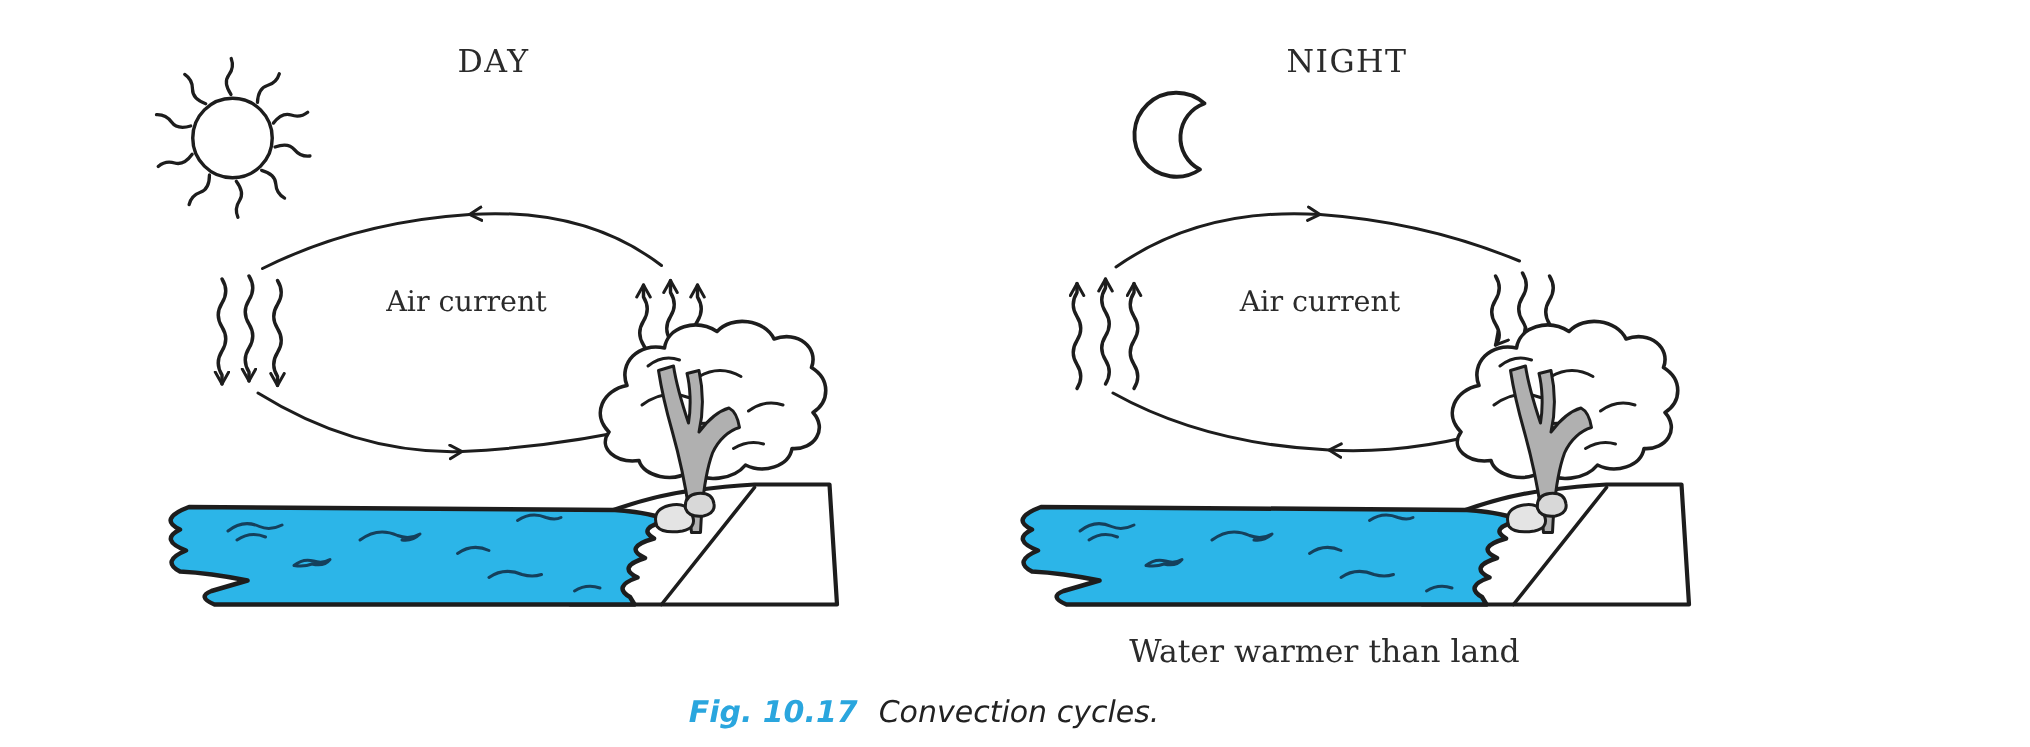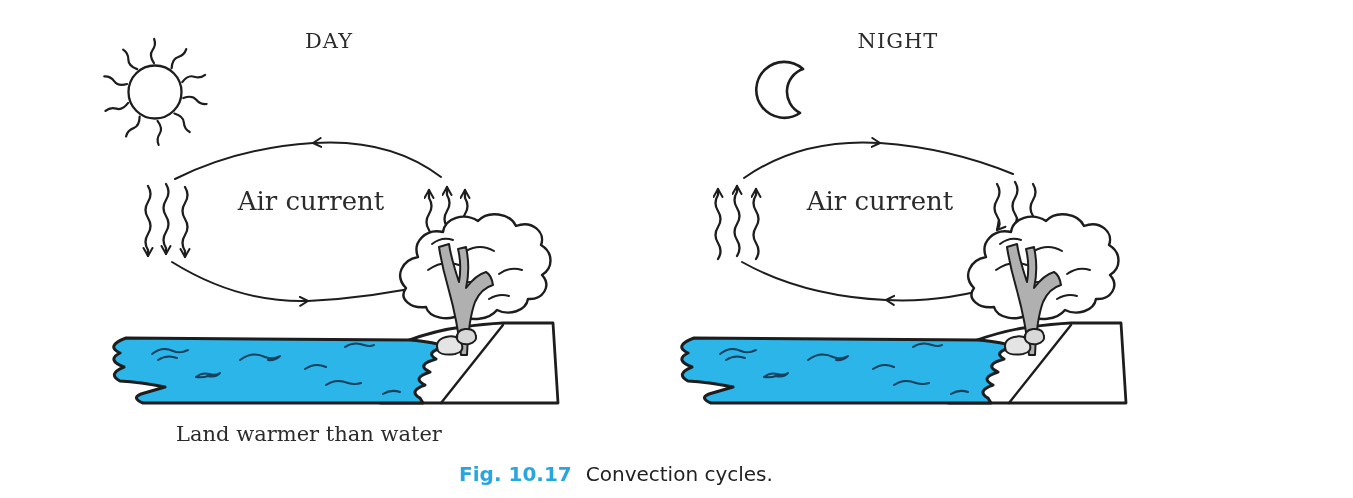--- a/index.html
+++ b/index.html
@@ -1,25 +1,25 @@
 <!DOCTYPE html>
 <html><head>
 <meta charset="utf-8">
 <style>
   html,body{margin:0;padding:0;background:#ffffff;}
   .figure{position:relative;width:1353px;height:498px;background:#ffffff;
           font-family:"DejaVu Serif", "Liberation Serif", serif;overflow:hidden;margin-top:16px;}
   .figure svg{position:absolute;left:0;top:0;}
   .label{position:absolute;transform:translateX(-50%);color:#2b2b2b;white-space:nowrap;}
   .panel-title{font-size:21px;letter-spacing:1px;}
-  .cycle-label{text-align:center;font-size:26px;line-height:27px;}
+  .cycle-label{text-align:center;font-size:19px;line-height:27px;}
   .shore-caption{font-size:21px;}
   .figcap{position:absolute;left:616px;top:446px;transform:translateX(-50%);
           font-family:"DejaVu Sans", "Liberation Sans", sans-serif;
-          font-size:20px;white-space:nowrap;}
+          font-style:italic;font-size:20px;white-space:nowrap;}
   .figcap .fig-label{color:#2aa6de;font-weight:bold;margin-right:14px;}
   .figcap .fig-title{color:#222222;}
 </style>
 </head>
 <body>
 
 <div class="figure">
 
   <svg width="1353" height="498" viewBox="0 0 1353 498" fill="none" stroke-linecap="round" stroke-linejoin="round">
     <defs>
@@ -125,18 +125,18 @@
   <div class="label panel-title" style="left:329px;top:13px;">DAY</div>
   <div class="label panel-title" style="left:898px;top:13px;text-align:right;">NIGHT</div>
 
   <div class="label cycle-label" style="left:311px;top:172px;">
     <div>Air current</div>
   </div>
   <div class="label cycle-label" style="left:880px;top:172px;">
     <div>Air current</div>
   </div>
 
-  <div class="label shore-caption" style="left:309px;top:406px;">Land warmer than water</div>
+  <div class="label shore-caption" style="left:883px;top:406px;">Water warmer than land</div>
 
   <div class="figcap">
     <span class="fig-label">Fig. 10.17</span><span class="fig-title">Convection cycles.</span>
   </div>
 </div>
 
 </body></html>

